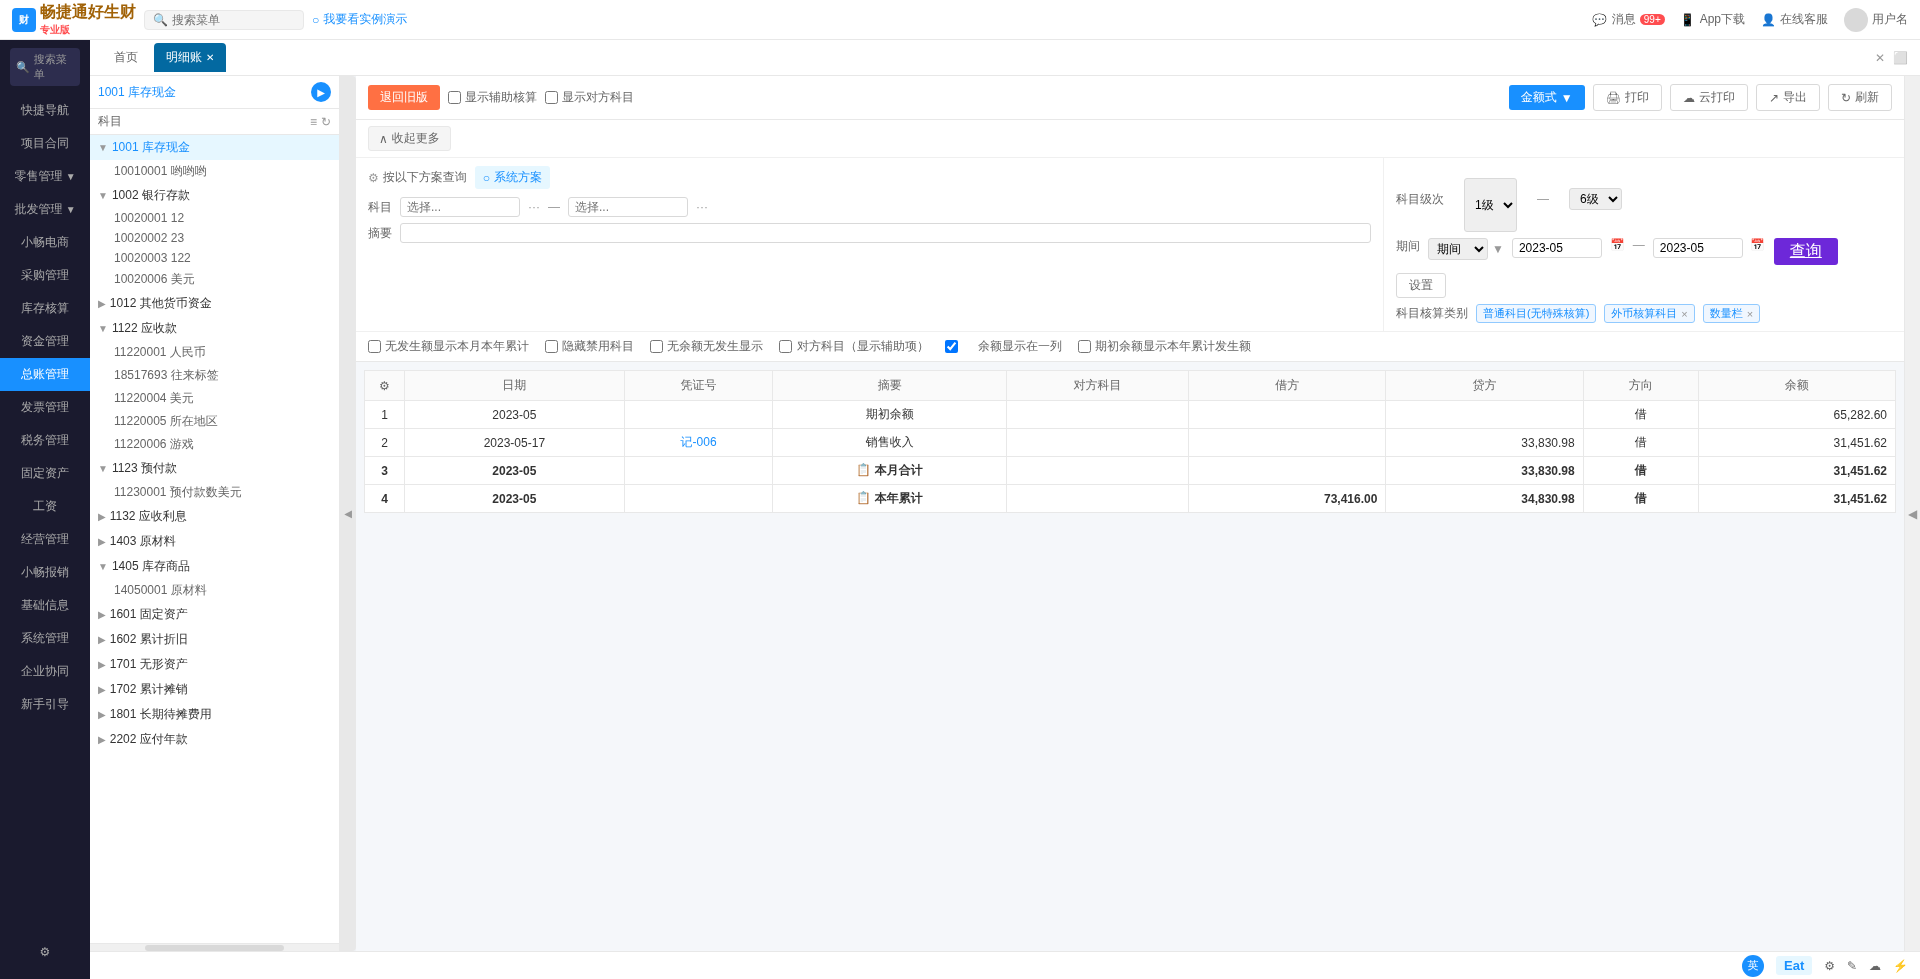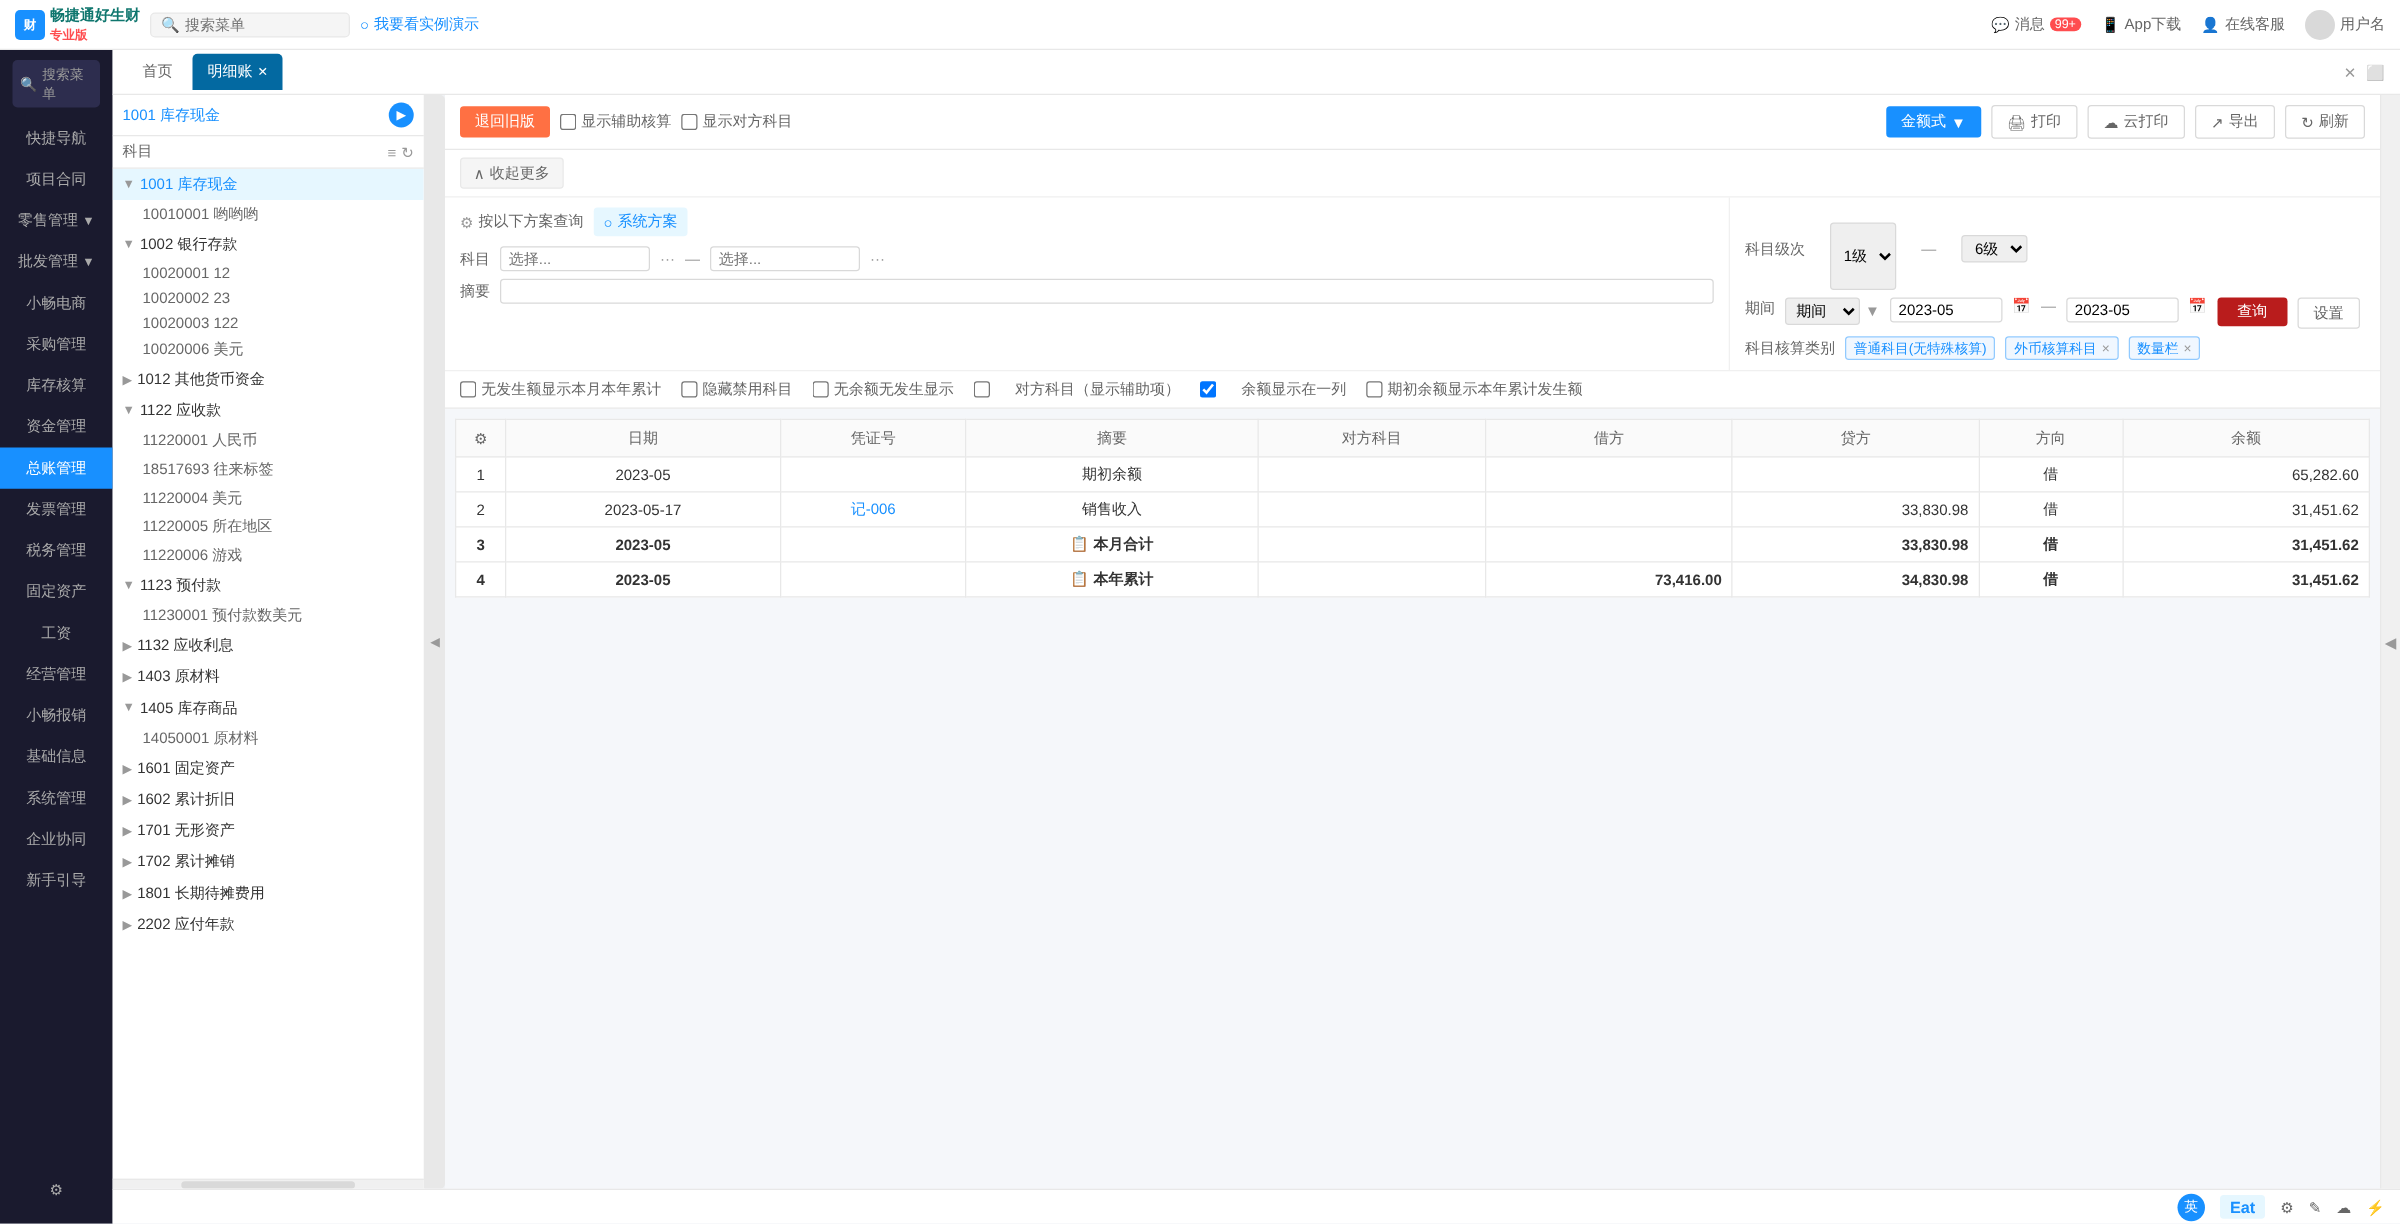--- a/index.html
+++ b/index.html
@@ -63,21 +63,21 @@
     .right-panel { flex: 1; display: flex; flex-direction: column; overflow: hidden; background: #f5f7fa; }
     
     
     .toolbar { display: flex; align-items: center; padding: 8px 12px; background: #fff; border-bottom: 1px solid #e8e8e8; gap: 8px; flex-wrap: wrap; }
     .btn-return { background: #ff7043; color: white; border: none; padding: 4px 12px; border-radius: 3px; cursor: pointer; font-size: 12px; }
     .checkbox-group { display: flex; align-items: center; gap: 4px; font-size: 12px; color: #666; }
     .checkbox-group input[type=checkbox] { cursor: pointer; }
     .btn-style { background: #1890ff; color: white; border: none; padding: 4px 12px; border-radius: 3px; cursor: pointer; font-size: 12px; display: flex; align-items: center; gap: 4px; }
     .btn-outline { background: white; color: #666; border: 1px solid #d9d9d9; padding: 4px 12px; border-radius: 3px; cursor: pointer; font-size: 12px; display: flex; align-items: center; gap: 4px; }
     .toolbar-spacer { flex: 1; }
-    .query-btn { background: #b91c1c; color: white; border: none; padding: 3px 16px; border-radius: 3px; cursor: pointer; font-size: 12px; }
+    .query-btn { background: #6d28d9; color: white; border: none; padding: 3px 16px; border-radius: 3px; cursor: pointer; font-size: 16px; text-decoration: underline; }
     .setting-btn { background: white; color: #666; border: 1px solid #d9d9d9; padding: 3px 12px; border-radius: 3px; cursor: pointer; font-size: 12px; }
 
     
     .table-area { flex: 1; overflow-y: auto; padding: 8px; }
     .data-table { width: 100%; border-collapse: collapse; background: #fff; }
     .data-table th { background: #fafafa; border: 1px solid #e8e8e8; padding: 6px 8px; font-size: 12px; font-weight: 500; text-align: center; color: #666; }
     .data-table td { border: 1px solid #e8e8e8; padding: 5px 8px; font-size: 12px; color: #333; }
     .data-table .row-bold td { font-weight: bold; }
     .row-num { text-align: center; color: #999; }
     .row-date { text-align: center; }
@@ -97,21 +97,21 @@
     .side-expand { width: 16px; background: #f0f0f0; border-left: 1px solid #e8e8e8; display: flex; align-items: center; justify-content: center; cursor: pointer; color: #999; flex-shrink: 0; }
   </style>
 </head>
 <body>
 
 <div class="top-bar">
   <div class="top-bar-left">
     <div class="logo-area">
       <div class="logo-icon">财</div>
       <div>
-        <div style="font-size:12px;font-weight:bold;color:#0f766e;text-align:right;">畅捷通好生财</div>
+        <div style="font-size:16px;font-weight:bold;color:#a16207;text-align:right;">畅捷通好生财</div>
         <div style="font-size:10px;color:#ff4d4f;">专业版</div>
       </div>
     </div>
     <div class="search-box-top">
       <span style="color:#ccc;margin-right:4px;">🔍</span>
       <input type="text" style="border: none; background: transparent; outline: none; font-size: 12px; width: 120px; color: rgb(153, 153, 153);" placeholder="搜索菜单">
     </div>
     <div class="demo-btn">
       <span>○</span>
       <span>我要看实例演示</span>
@@ -403,21 +403,21 @@
               <span>无发生额显示本月本年累计</span>
             </label>
             <label style="display:flex;align-items:center;gap:4px;font-size:12px;color:#666;cursor:pointer;">
               <input type="checkbox" style="">
               <span>隐藏禁用科目</span>
             </label>
             <label style="display:flex;align-items:center;gap:4px;font-size:12px;color:#666;cursor:pointer;">
               <input type="checkbox" style="">
               <span>无余额无发生显示</span>
             </label>
-            <label style="display:flex;align-items:center;gap:20px;font-size:12px;color:#666;cursor:pointer;">
+            <label style="display:flex;align-items:center;gap:5px;font-size:12px;color:#666;cursor:pointer;">
               <input type="checkbox" style="">
               <span>对方科目（显示辅助项）</span>
             </label>
             <label style="display:flex;align-items:center;gap:20px;font-size:12px;color:#666;cursor:pointer;">
               <input type="checkbox" checked="" style="">
               <span>余额显示在一列</span>
             </label>
             <label style="display:flex;align-items:center;gap:4px;font-size:12px;color:#666;cursor:pointer;">
               <input type="checkbox" style="">
               <span>期初余额显示本年累计发生额</span>

